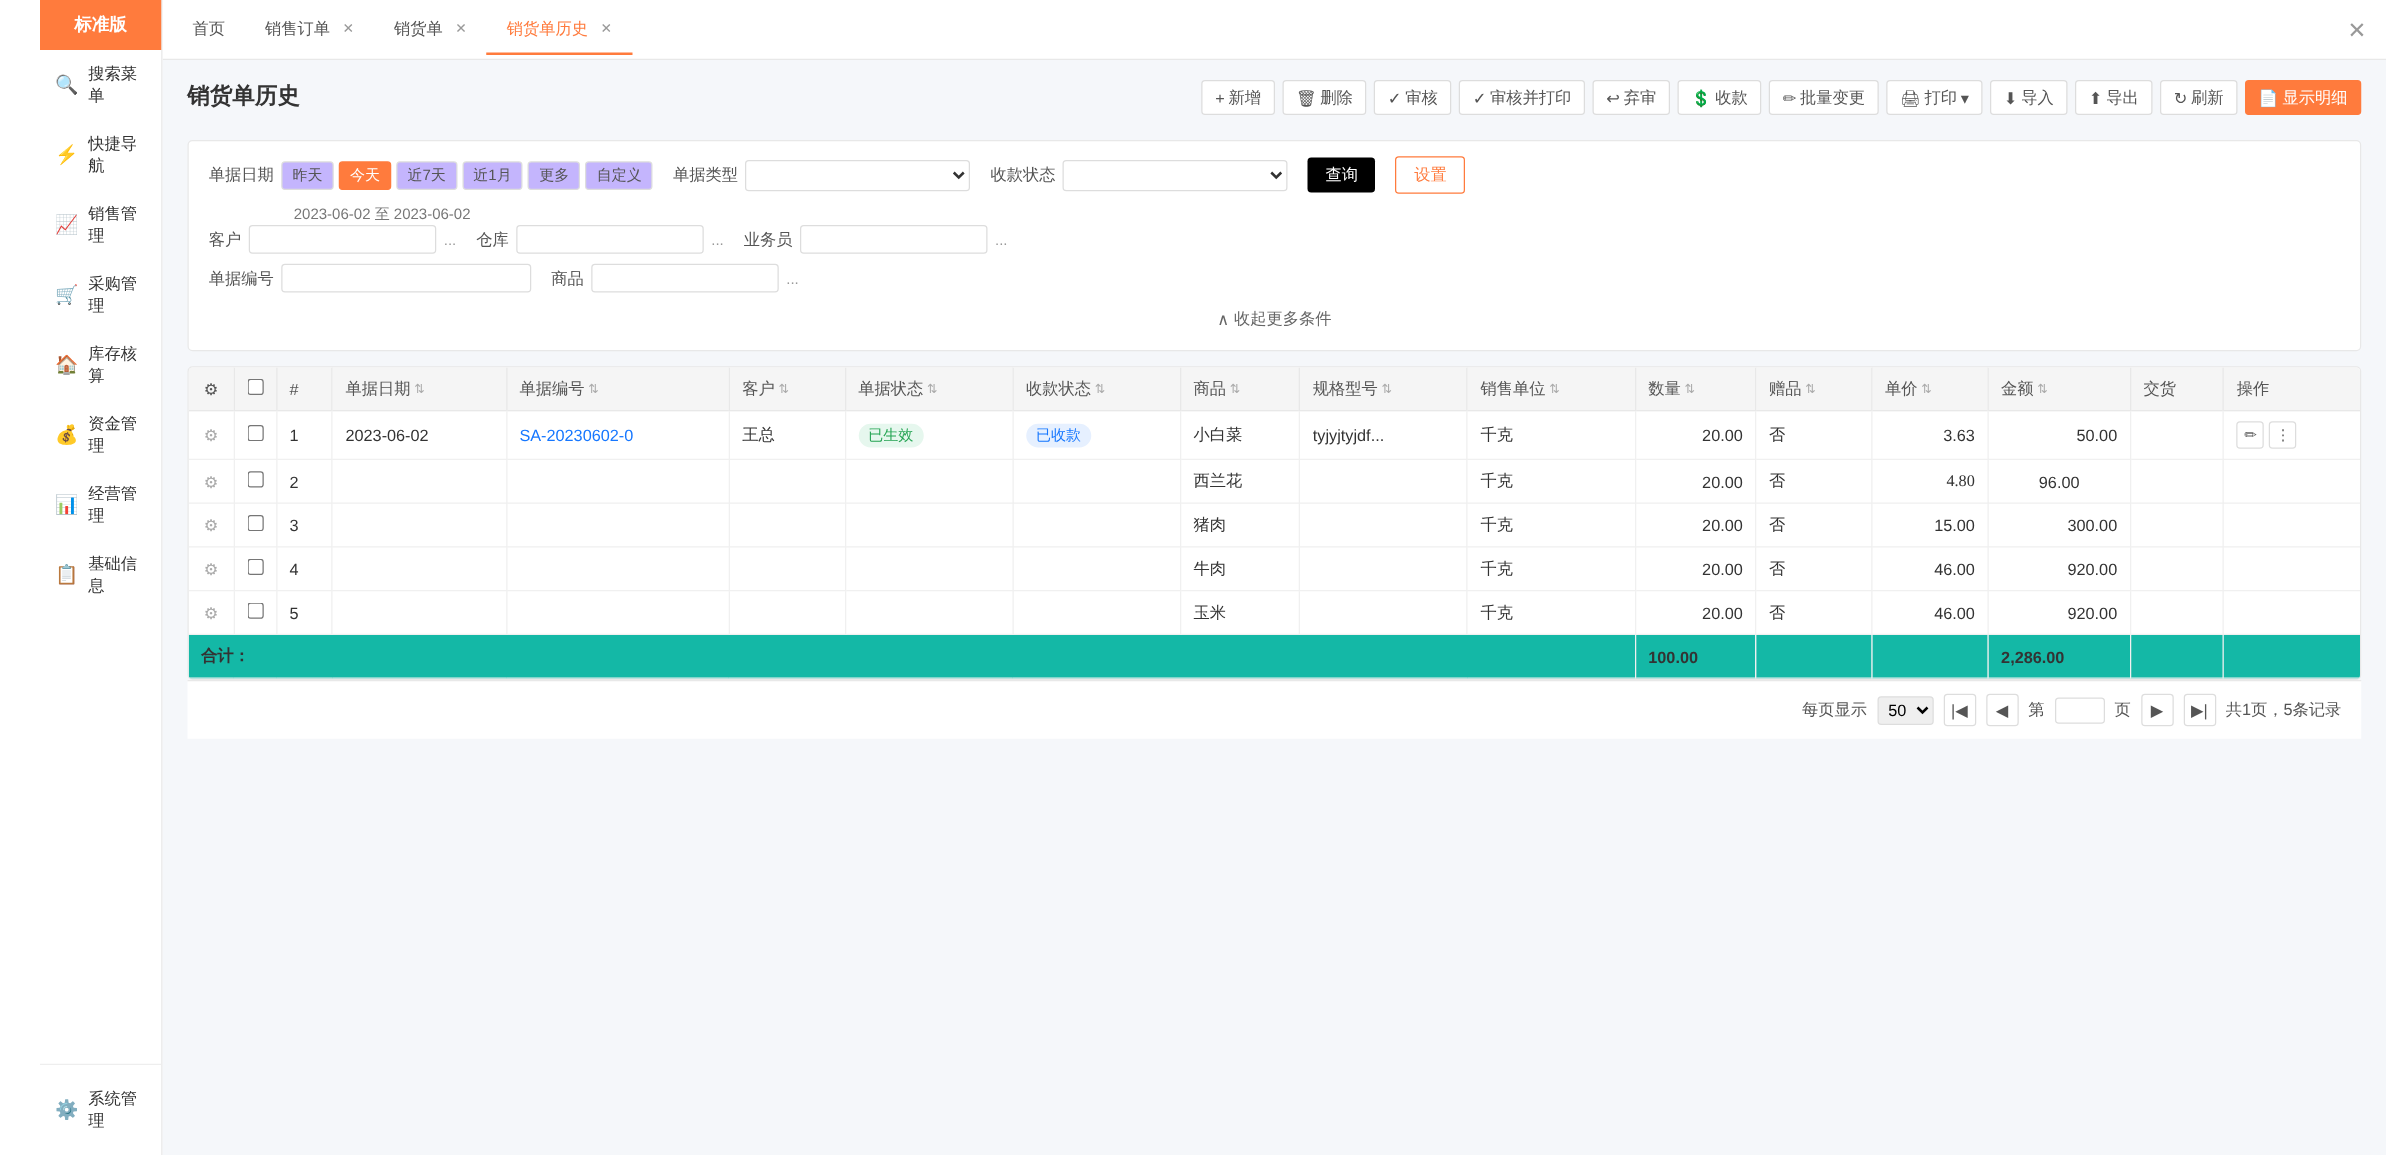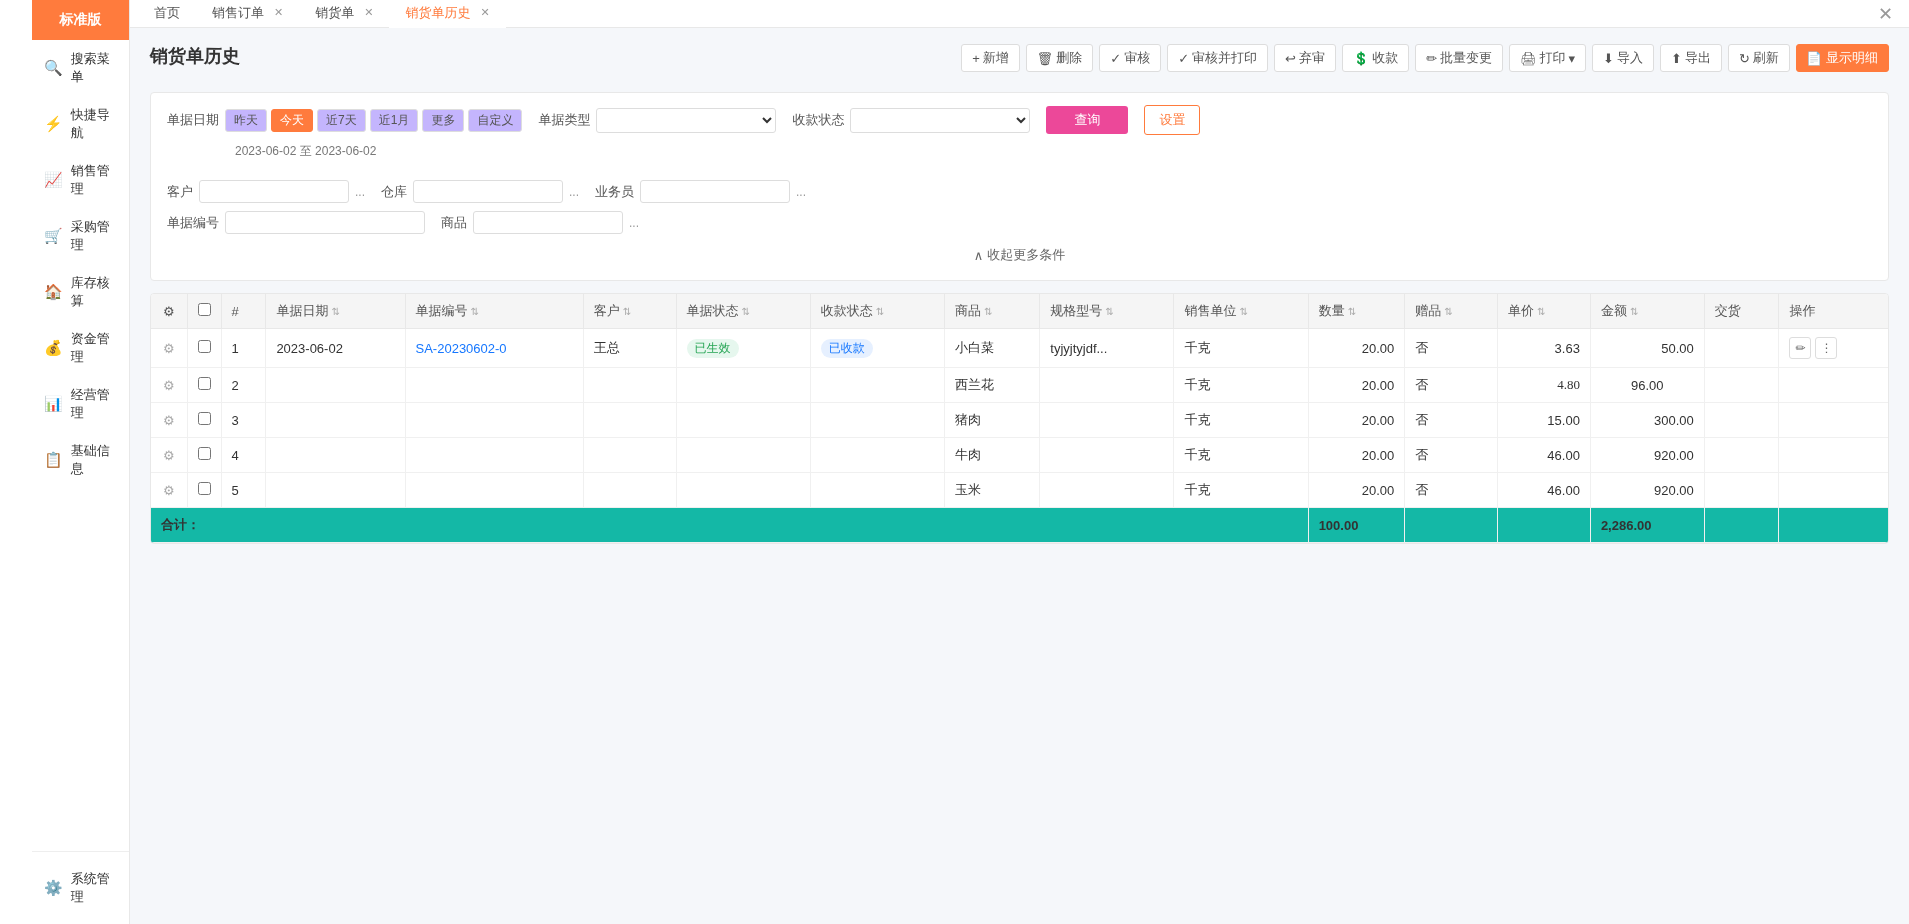--- a/index.html
+++ b/index.html
@@ -48,21 +48,21 @@
       height: 100%;
       overflow: hidden;
     }
 
     
     .tab-bar {
       background: #fff;
       border-bottom: 1px solid #e8e8e8;
       display: flex;
       align-items: center;
-      height: 28px;
+      height: 48px;
       padding: 0 8px;
     }
     .tab {
       padding: 0 16px;
       height: 40px;
       display: flex;
       align-items: center;
       cursor: pointer;
       color: #555;
       border-bottom: 2px solid transparent;
@@ -289,25 +289,25 @@
       margin-bottom: 12px;
     }
 
     .header-right {
       display: flex;
       align-items: center;
       gap: 6px;
     }
 
     .query-btn {
-      background: #ec4899;
+      background: #000000;
       color: #fff;
       border: none;
       border-radius: 3px;
-      padding: 5px 28px;
+      padding: 5px 14px;
       cursor: pointer;
       font-size: 13px;
     }
     .setting-btn {
       background: #fff;
       color: #ff7b3d;
       border: 1px solid #ff7b3d;
       border-radius: 3px;
       padding: 5px 14px;
       cursor: pointer;
@@ -461,21 +461,21 @@
         <div class="filter-item">
           <span class="filter-label">收款状态</span>
           <select class="filter-select">
             <option></option>
           </select>
         </div>
         <button class="query-btn">查询</button>
         <button class="setting-btn">设置</button>
       </div>
 
-      <div style="margin-left: 68px; margin-bottom: 20px;">
+      <div style="margin-left: 68px; margin-bottom: 0;">
         <span class="date-range">2023-06-02 至 2023-06-02</span>
       </div>
 
       <div class="filter-row">
         <div class="filter-item">
           <span class="filter-label">客户</span>
           <input class="filter-input" type="text" style="">
           <span class="ellipsis">...</span>
         </div>
         <div class="filter-item">
@@ -708,15 +708,27 @@
             <td></td>
             <td></td>
             <td>2,286.00</td>
             <td></td>
             <td></td>
           </tr>
         </tfoot>
       </table>
     </div>
 
+    <div class="pagination">
+      <span>每页显示</span>
+      <select><option value="50">50</option></select>
+      <button class="page-btn">|◀</button>
+      <button class="page-btn">◀</button>
+      <span>第</span>
+      <input type="text" style="">
+      <span>页</span>
+      <button class="page-btn">▶</button>
+      <button class="page-btn">▶|</button>
+      <span>共1页，5条记录</span>
+    </div>
 
   </div>
 </div>
 
 </body></html>

